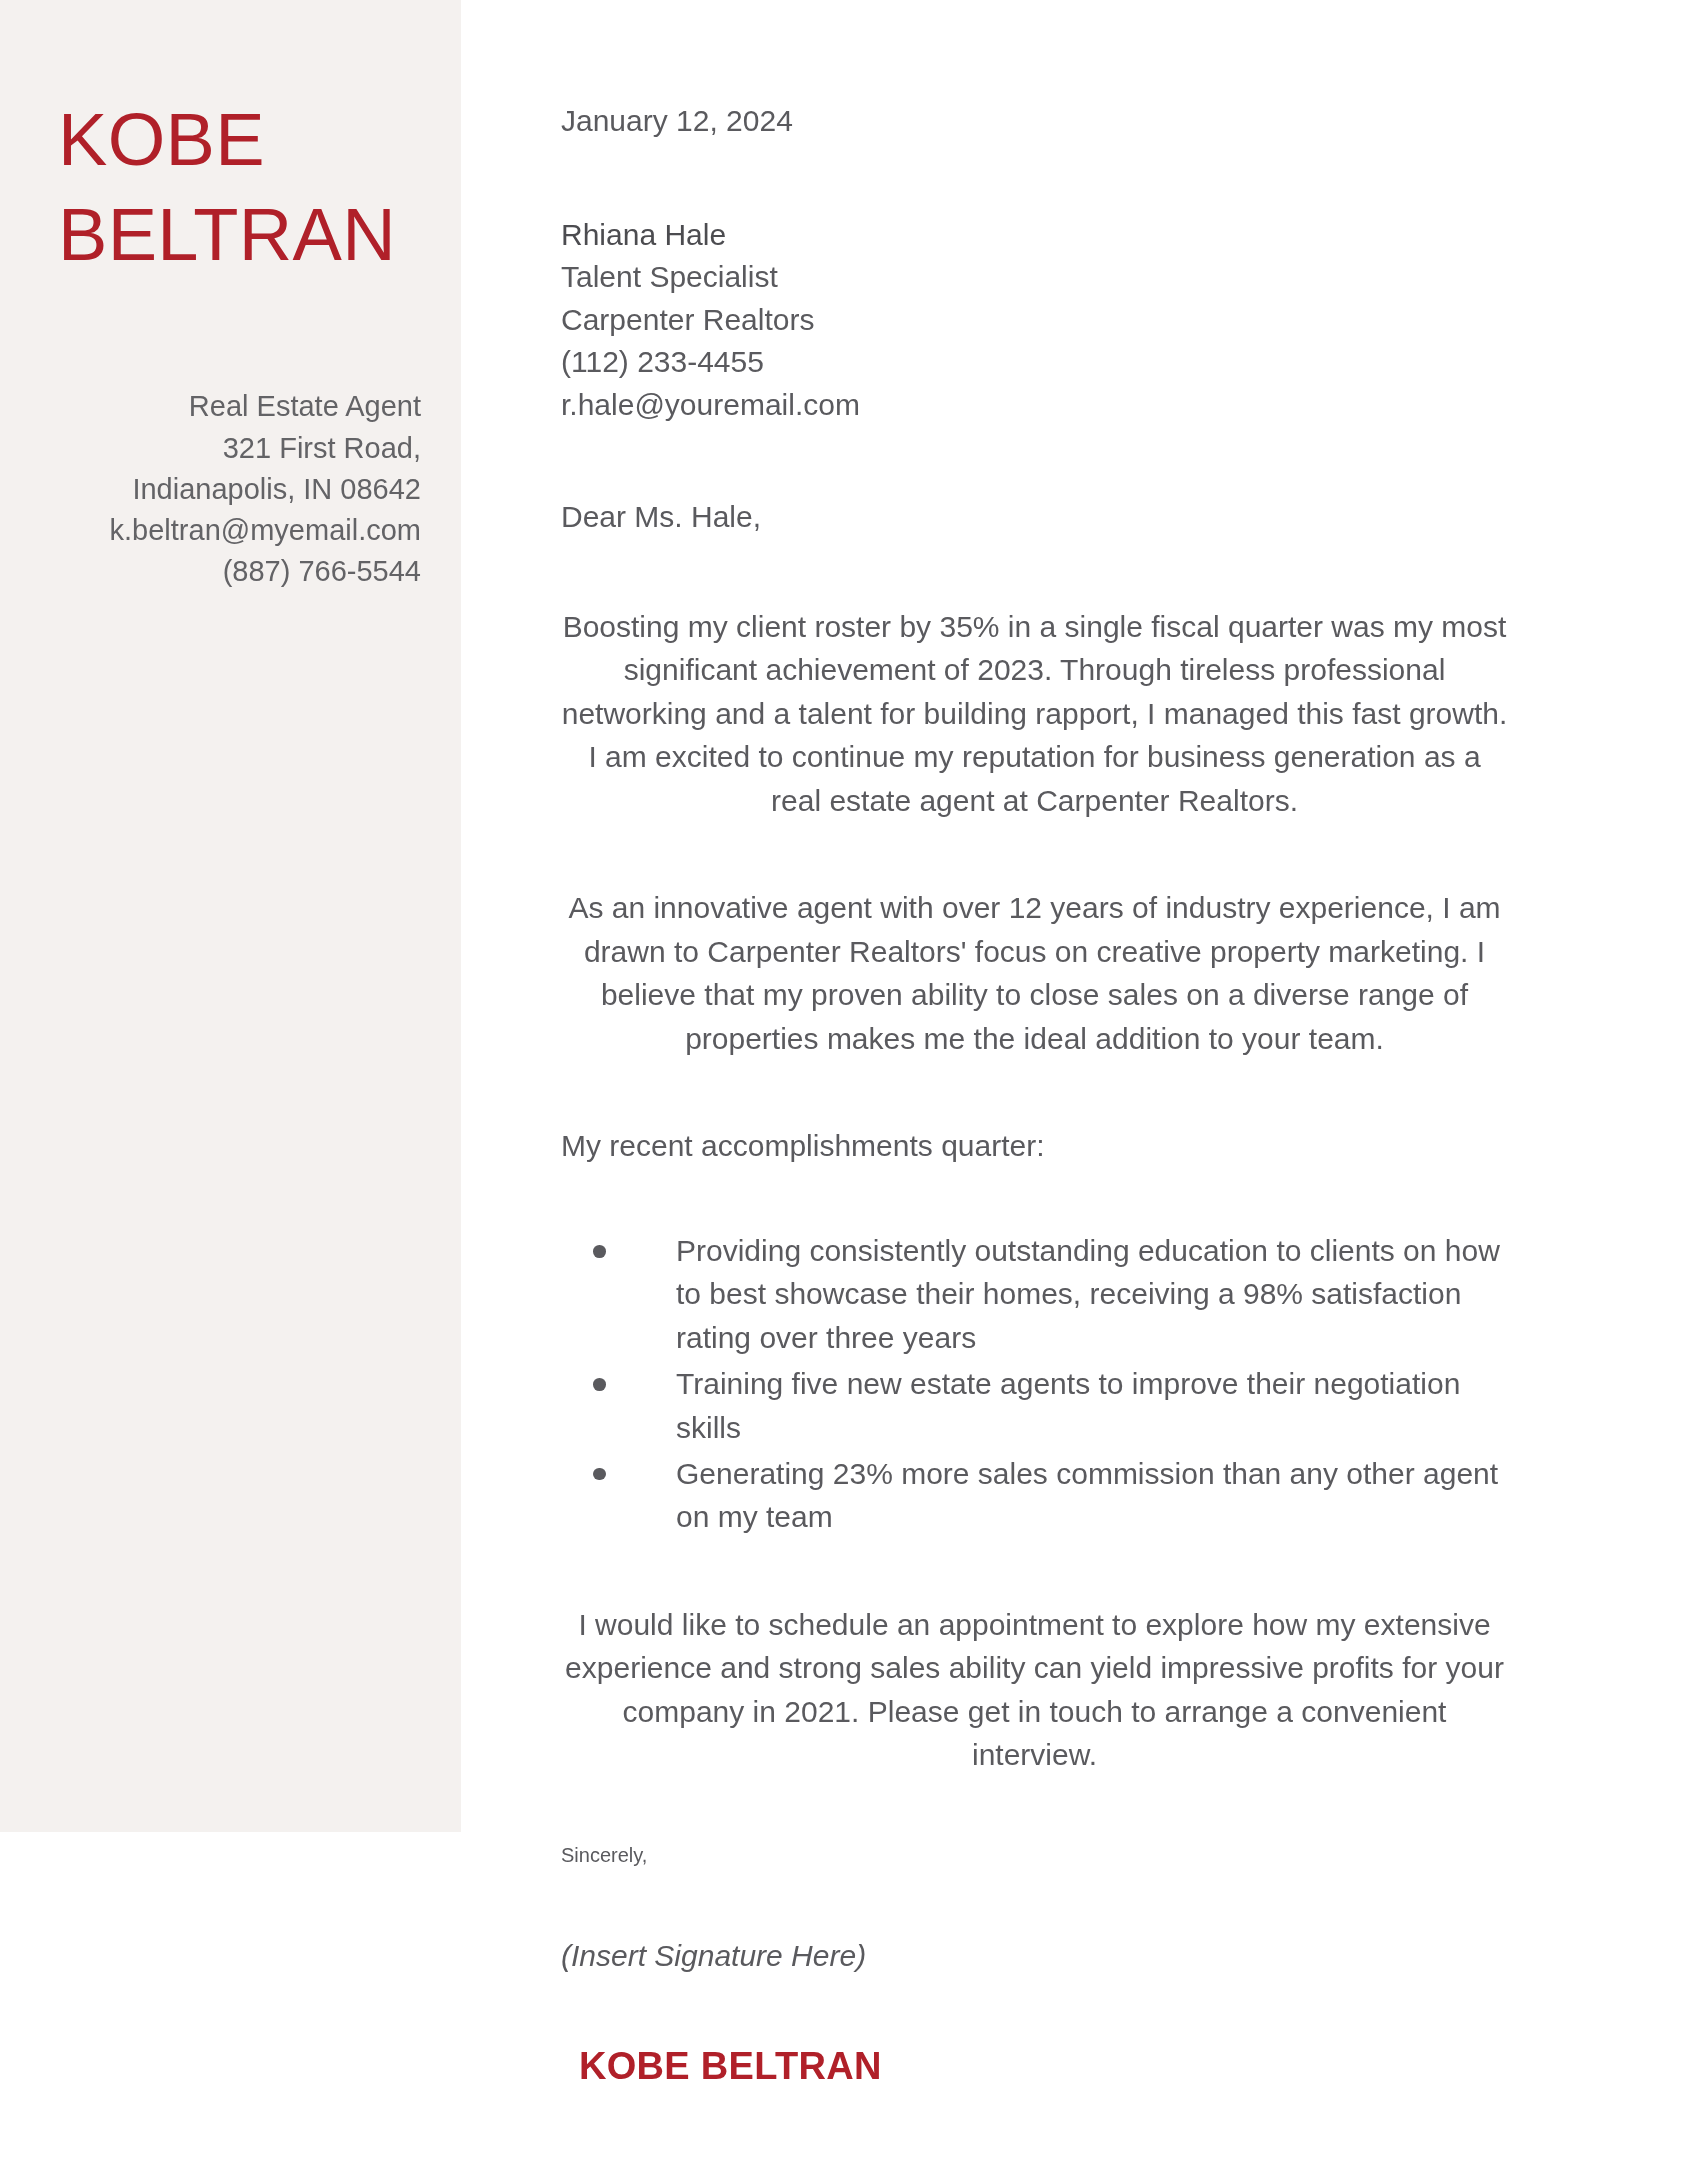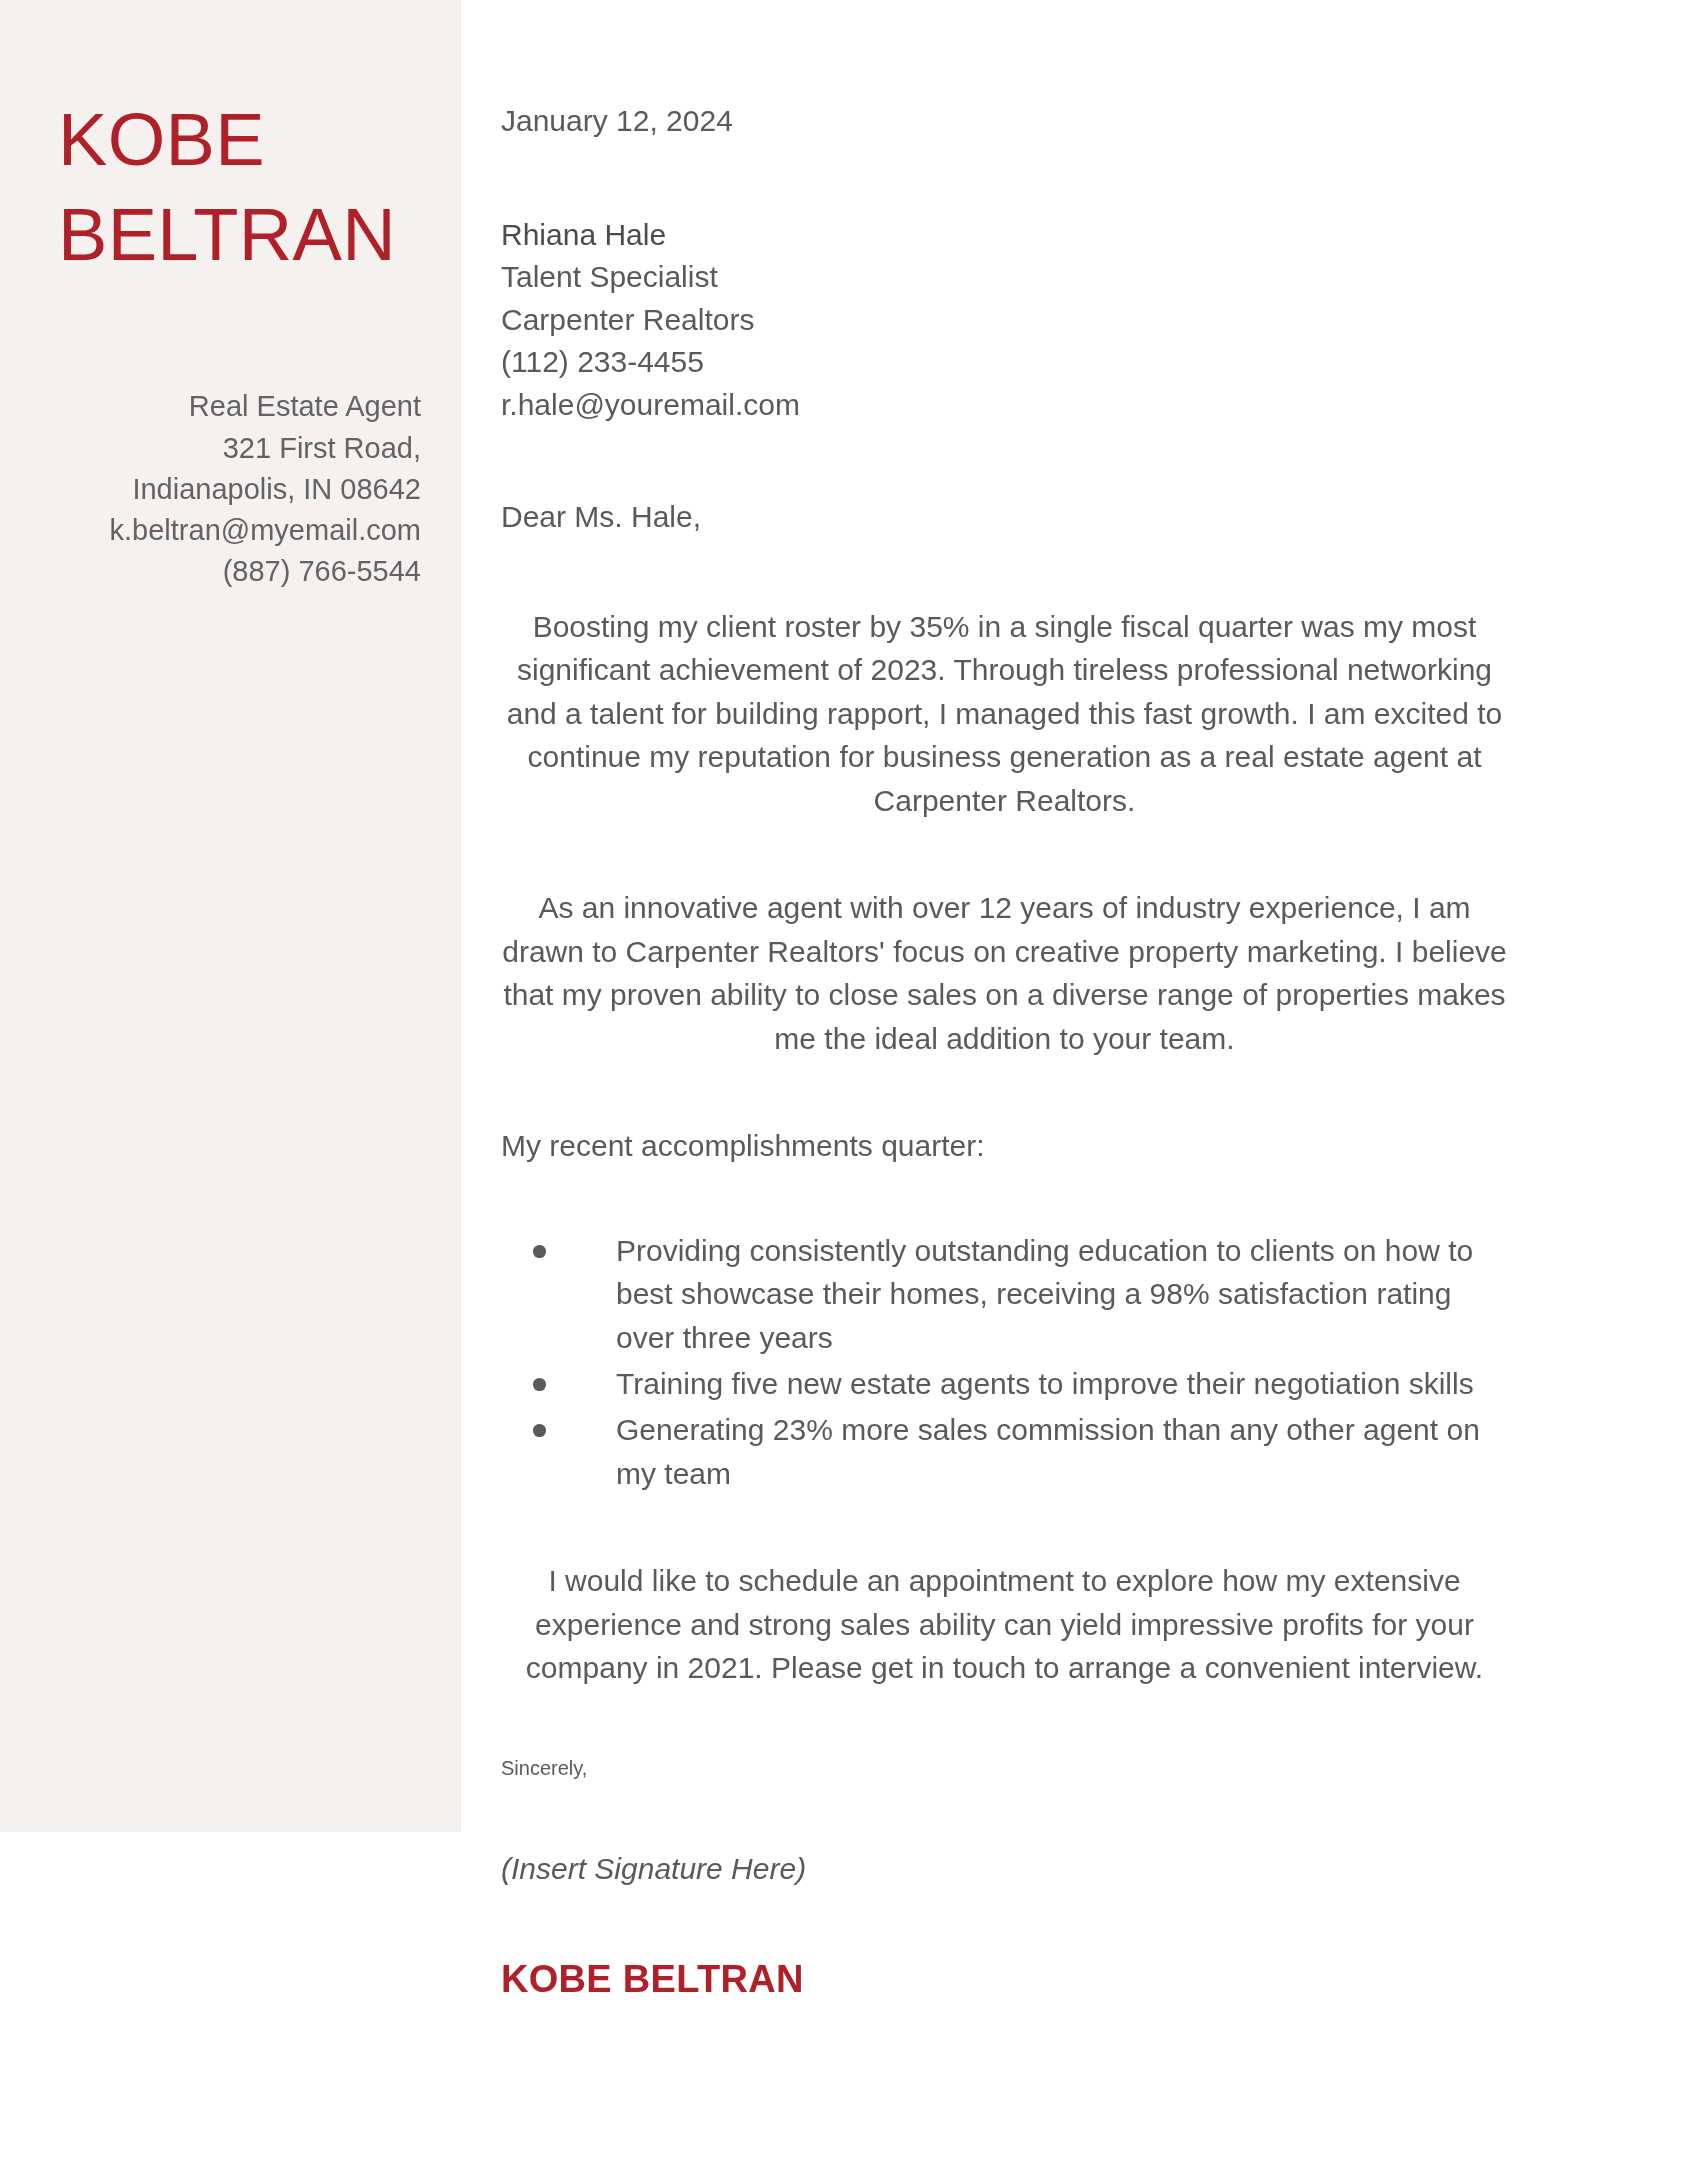--- a/index.html
+++ b/index.html
@@ -51,21 +51,21 @@
   }
   .contact-line {
     display: block;
     white-space: nowrap;
   }
 
   
   .letter {
     flex: 1;
     box-sizing: border-box;
-    padding: 99px 179px 0 40px;
+    padding: 99px 179px 0 100px;
     color: #5a5a5e;
     font-size: 30px;
     line-height: 1.45;
     border-radius: 25px;
   }
   .letter-date {
     font-size: 30px;
     color: #5a5a5e;
     margin: 0 0 71px 0;
   }
@@ -127,21 +127,21 @@
     font-size: 20px;
     color: #5a5a5e;
   }
   .signature-placeholder {
     margin: 16px 0 62px 0;
     font-size: 30px;
     font-style: italic;
     color: #5a5a5e;
   }
   .signature-name {
-    margin: 0;
+    margin: 18px;
     font-size: 38px;
     font-weight: bold;
     letter-spacing: 0.3px;
     color: #b02029;
   }
 </style>
 </head>
 <body>
 
 <div class="page">

